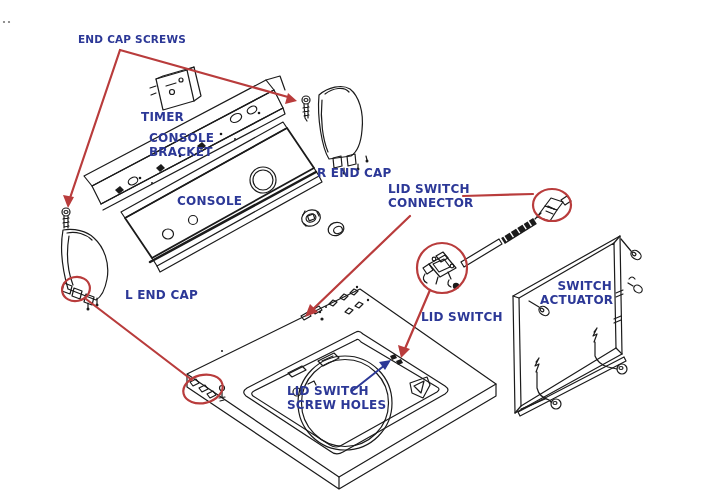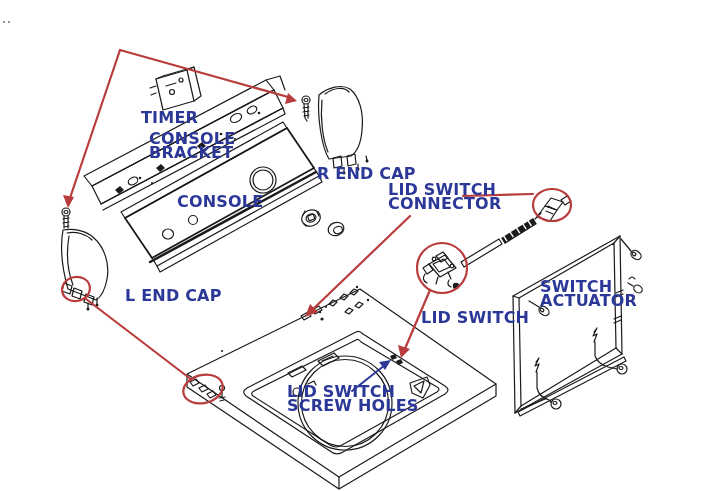--- a/index.html
+++ b/index.html
@@ -11,26 +11,26 @@
   html,body{margin:0;padding:0;background:#fff;}
   .canvas{
     position:relative;width:705px;height:491px;
     background:var(--background);overflow:hidden;
     font-family:"DejaVu Sans",sans-serif;
   }
   .canvas svg{position:absolute;left:0;top:0;}
   .lbl{
     position:absolute;
     font-family:"DejaVu Sans",sans-serif;
-    font-weight:bold;font-size:16px;line-height:13.5px;
+    font-weight:bold;font-size:12px;line-height:13.5px;
     letter-spacing:.2px;color:var(--label-blue);
     white-space:pre-line;
   }
   .lbl-lg{font-size:10.5px;}
-  .lbl-right{text-align:center;}
+  .lbl-right{text-align:right;}
   
   .k{stroke:var(--linework);fill:none;stroke-width:1.2;stroke-linejoin:round;stroke-linecap:round;}
   .k2{stroke:var(--linework);fill:none;stroke-width:1.8;stroke-linejoin:round;stroke-linecap:round;}
   .k3{stroke:var(--linework);fill:none;stroke-width:2.5;stroke-linecap:round;}
   .kth{stroke:var(--linework);fill:none;stroke-width:7;stroke-linecap:butt;}
   .kf{fill:var(--linework);stroke:none;}
   .red{stroke:var(--annotation-red);fill:none;stroke-width:2.2;stroke-linecap:round;}
   .redf{fill:var(--annotation-red);stroke:none;}
   .blue{stroke:var(--label-blue);fill:none;stroke-width:2;stroke-linecap:round;}
   .bluef{fill:var(--label-blue);stroke:none;}
@@ -243,20 +243,21 @@
       <path class="red" d="M430,290 L404,351"></path>
       <polygon class="redf" points="401,358 398,345 410,349"></polygon>
     </g>
 
     <g>
       <path class="blue" d="M352,391 L385,365"></path>
       <polygon class="bluef" points="391,360 385,370 379,362"></polygon>
     </g>
   </svg>
 
+  <div class="lbl lbl-lg" style="left:78px;top:33px;">END CAP SCREWS</div>
   <div class="lbl" style="left:141px;top:111px;">TIMER</div>
   <div class="lbl" style="left:149px;top:132px;">CONSOLE
 BRACKET</div>
   <div class="lbl" style="left:177px;top:195px;">CONSOLE</div>
   <div class="lbl" style="left:317px;top:167px;">R END CAP</div>
   <div class="lbl" style="left:125px;top:289px;">L END CAP</div>
   <div class="lbl" style="left:388px;top:183px;">LID SWITCH
 CONNECTOR</div>
   <div class="lbl" style="left:421px;top:311px;">LID SWITCH</div>
   <div class="lbl" style="left:287px;top:385px;">LID SWITCH

